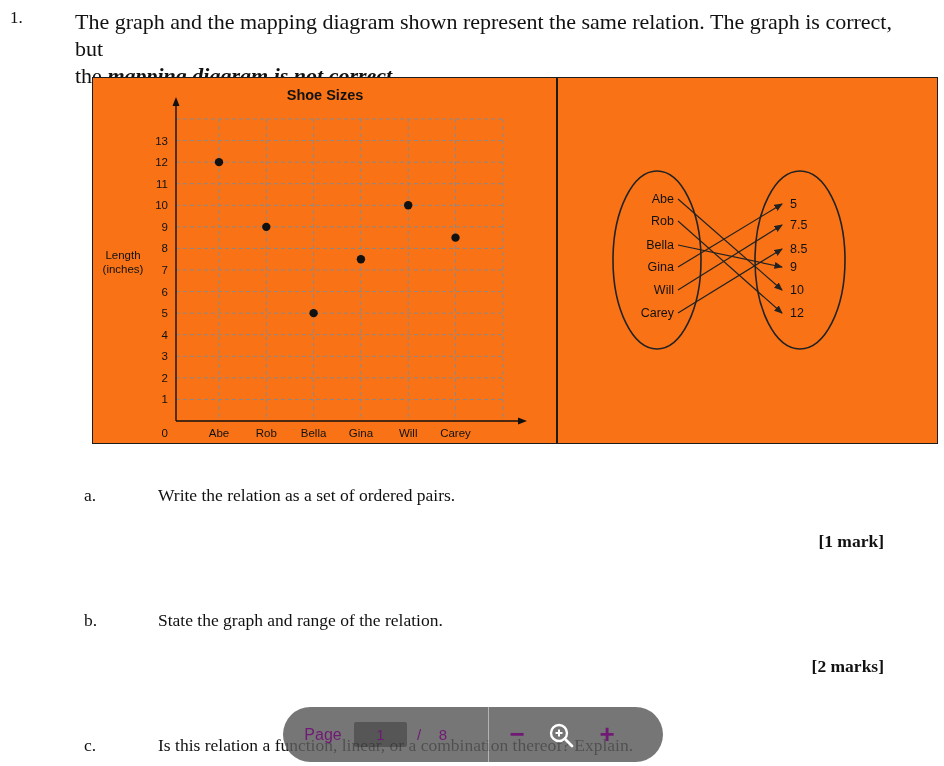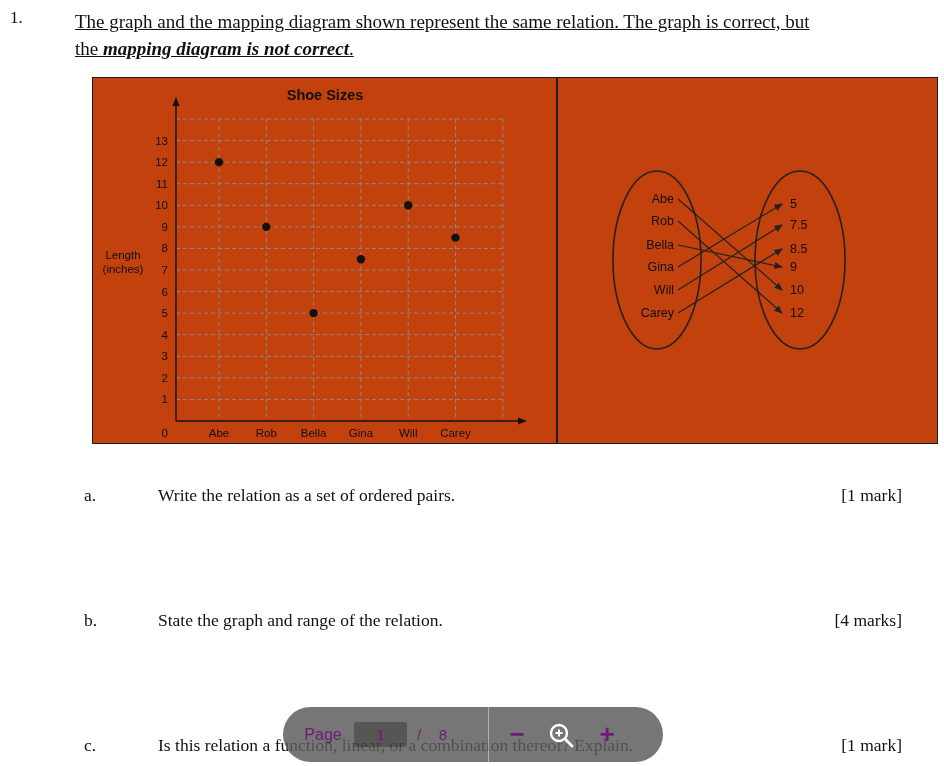--- a/index.html
+++ b/index.html
@@ -1,28 +1,28 @@
 <!DOCTYPE html>
 <html><head>
 <meta charset="utf-8">
 <style>
   html,body{margin:0;padding:0;background:#fff;}
   #page{position:relative;width:944px;height:766px;background:#ffffff;overflow:hidden;
         font-family:"Liberation Serif", serif;color:#111;}
   .qnum{position:absolute;left:10px;top:8px;font-size:17px;}
-  .intro{position:absolute;left:75px;top:8px;width:830px;font-size:19px;line-height:27px;text-decoration:underline;}
+  .intro{position:absolute;left:75px;top:8px;width:830px;font-size:22px;line-height:27px;}
   .figure-box{position:absolute;left:92px;top:77px;width:846px;height:367px;
-              border:1.6px solid #1c1c1c;box-sizing:border-box;background:#c2410c;}
+              border:1.6px solid #1c1c1c;box-sizing:border-box;background:#f97316;}
   .panel-divider{position:absolute;left:463px;top:0;width:1.6px;height:100%;background:#1c1c1c;}
   .graph-svg{position:absolute;left:0;top:0;}
   .map-svg{position:absolute;left:465px;top:0;}
   .qrow{position:absolute;left:0;width:944px;height:24px;font-size:17.5px;}
   .qletter{position:absolute;left:84px;}
   .qtext{position:absolute;left:130px;margin-left:28px;}
-  .qmarks{position:absolute;right:42px;font-weight:normal;}
+  .qmarks{position:absolute;right:60px;font-weight:bold;margin-top:46px;}
   .row-a{top:485px;} .row-b{top:610px;} .row-c{top:735px;}
   
   .toolbar{position:absolute;left:283px;top:707px;width:380px;height:55px;border-radius:28px;
            background:rgba(92,92,92,0.84);z-index:10;color:#701a75;
            font-family:"Liberation Sans", sans-serif;}
   .tb-item{position:absolute;top:0;height:55px;display:flex;align-items:center;justify-content:center;}
   .tb-page-label{left:14px;width:52px;font-size:16px;}
   .tb-page-input{left:71px;top:15px;height:25px;width:53px;background:rgba(30,30,30,0.35);
                  border-radius:2px;display:flex;align-items:center;justify-content:center;
                  font-size:15px;cursor:text;}
@@ -134,21 +134,21 @@
 
   <div class="qrow row-a">
     <span class="qletter">a.</span>
     <span class="qtext">Write the relation as a set of ordered pairs.</span>
     <span class="qmarks">[1 mark]</span>
   </div>
 
   <div class="qrow row-b">
     <span class="qletter">b.</span>
     <span class="qtext">State the graph and range of the relation.</span>
-    <span class="qmarks">[4 marks]</span>
+    <span class="qmarks">[2 marks]</span>
   </div>
 
   <div class="qrow row-c">
     <span class="qletter">c.</span>
     <span class="qtext">Is this relation a function, linear, or a combination thereof? Explain.</span>
     <span class="qmarks">[1 mark]</span>
   </div>
 
   <div class="toolbar">
     <div class="tb-item tb-page-label">Page</div>

